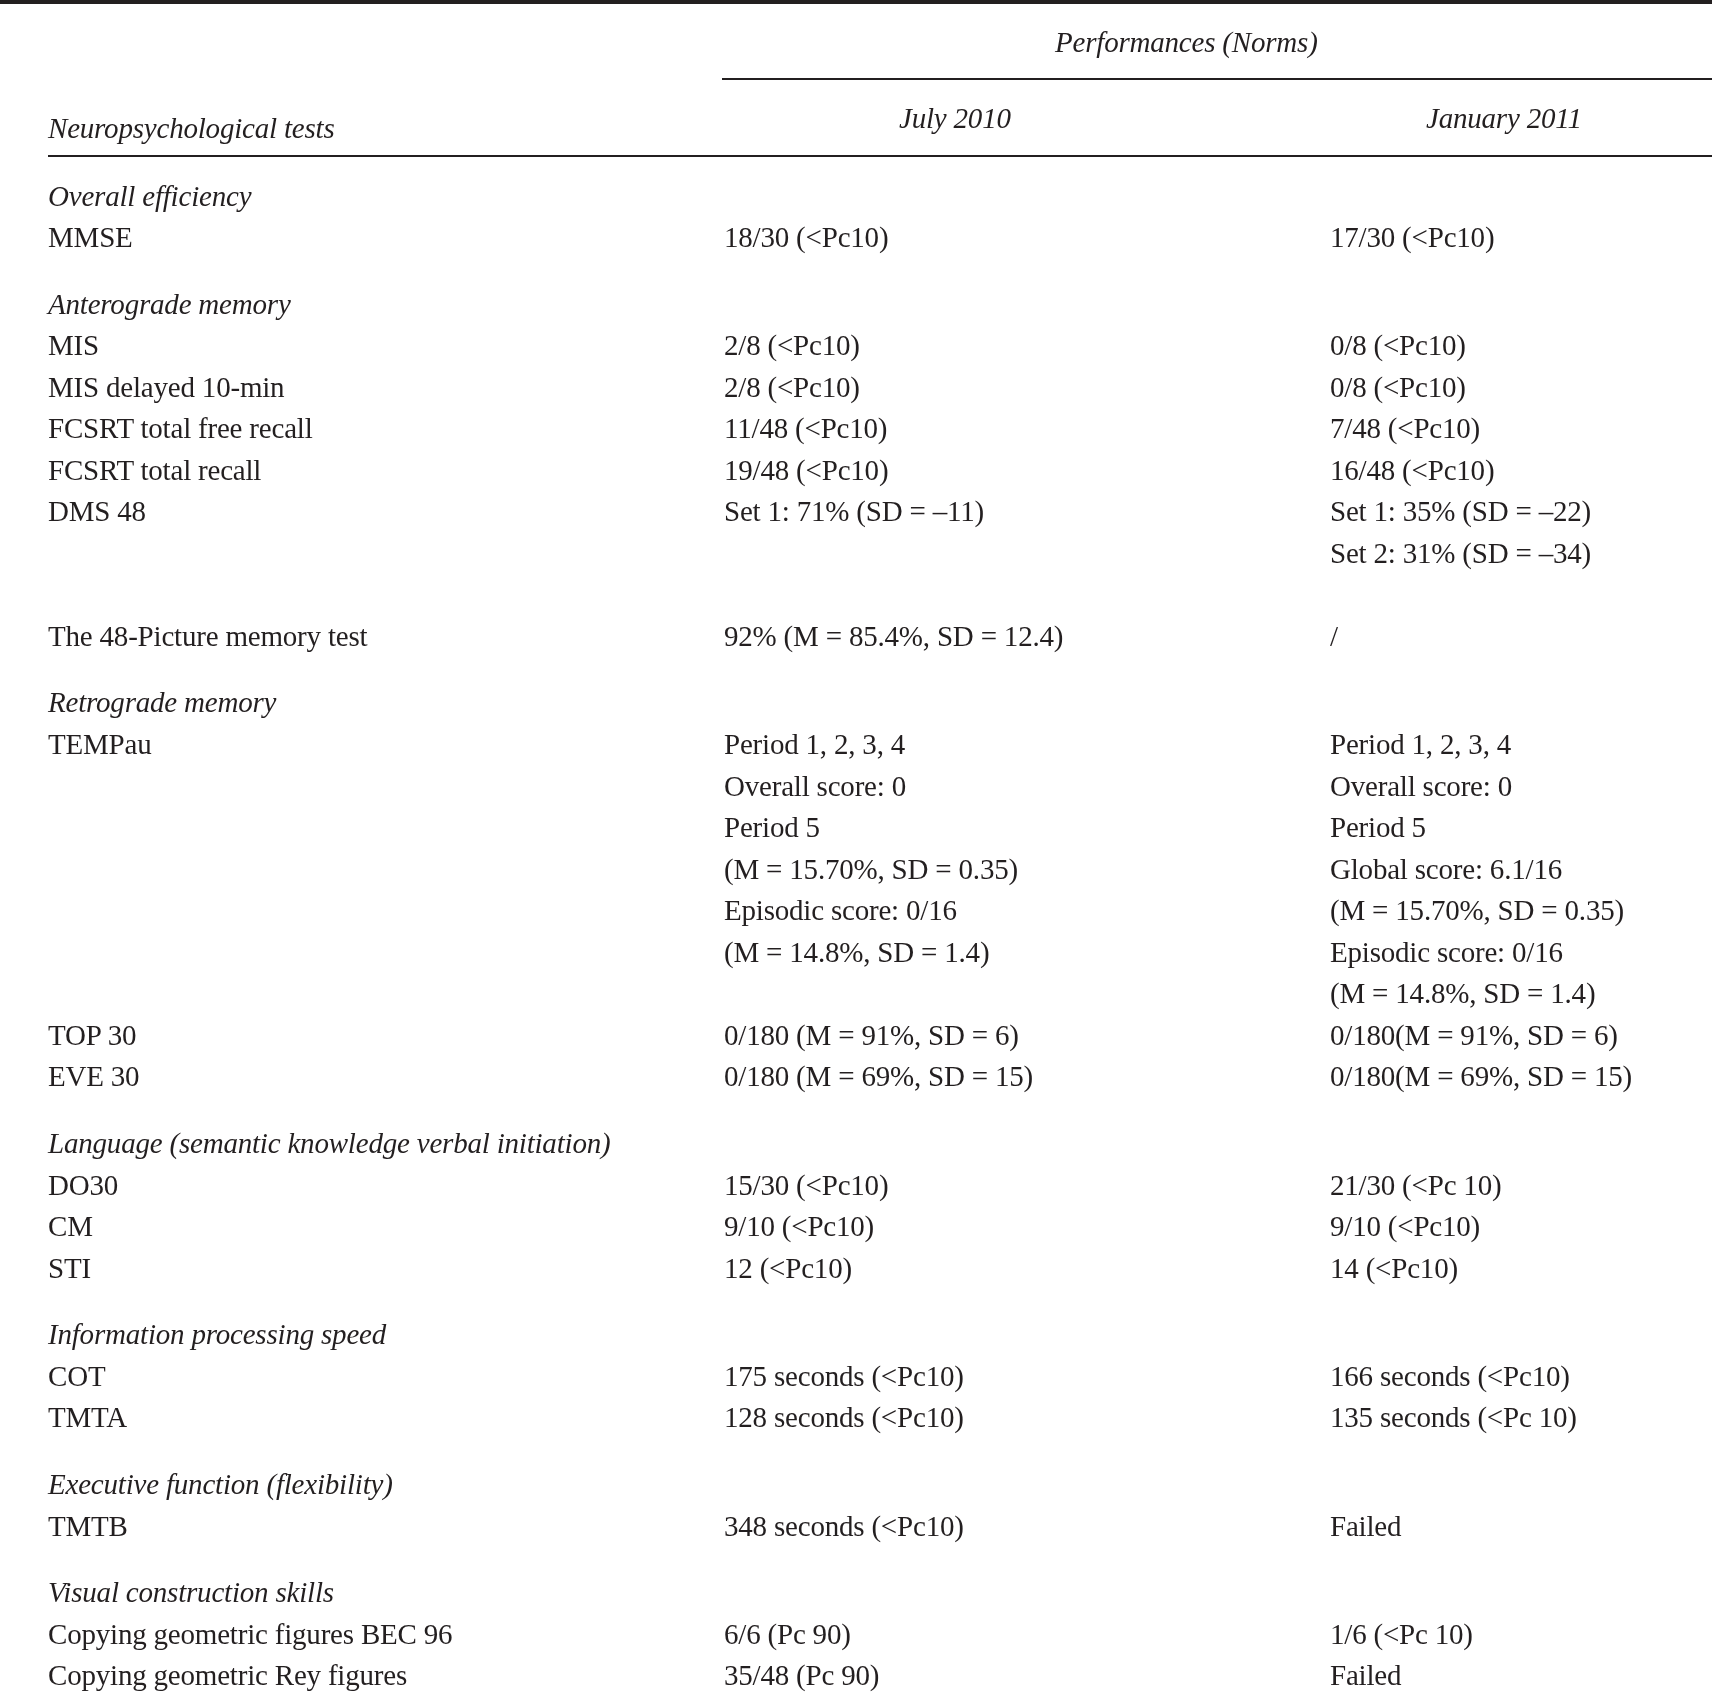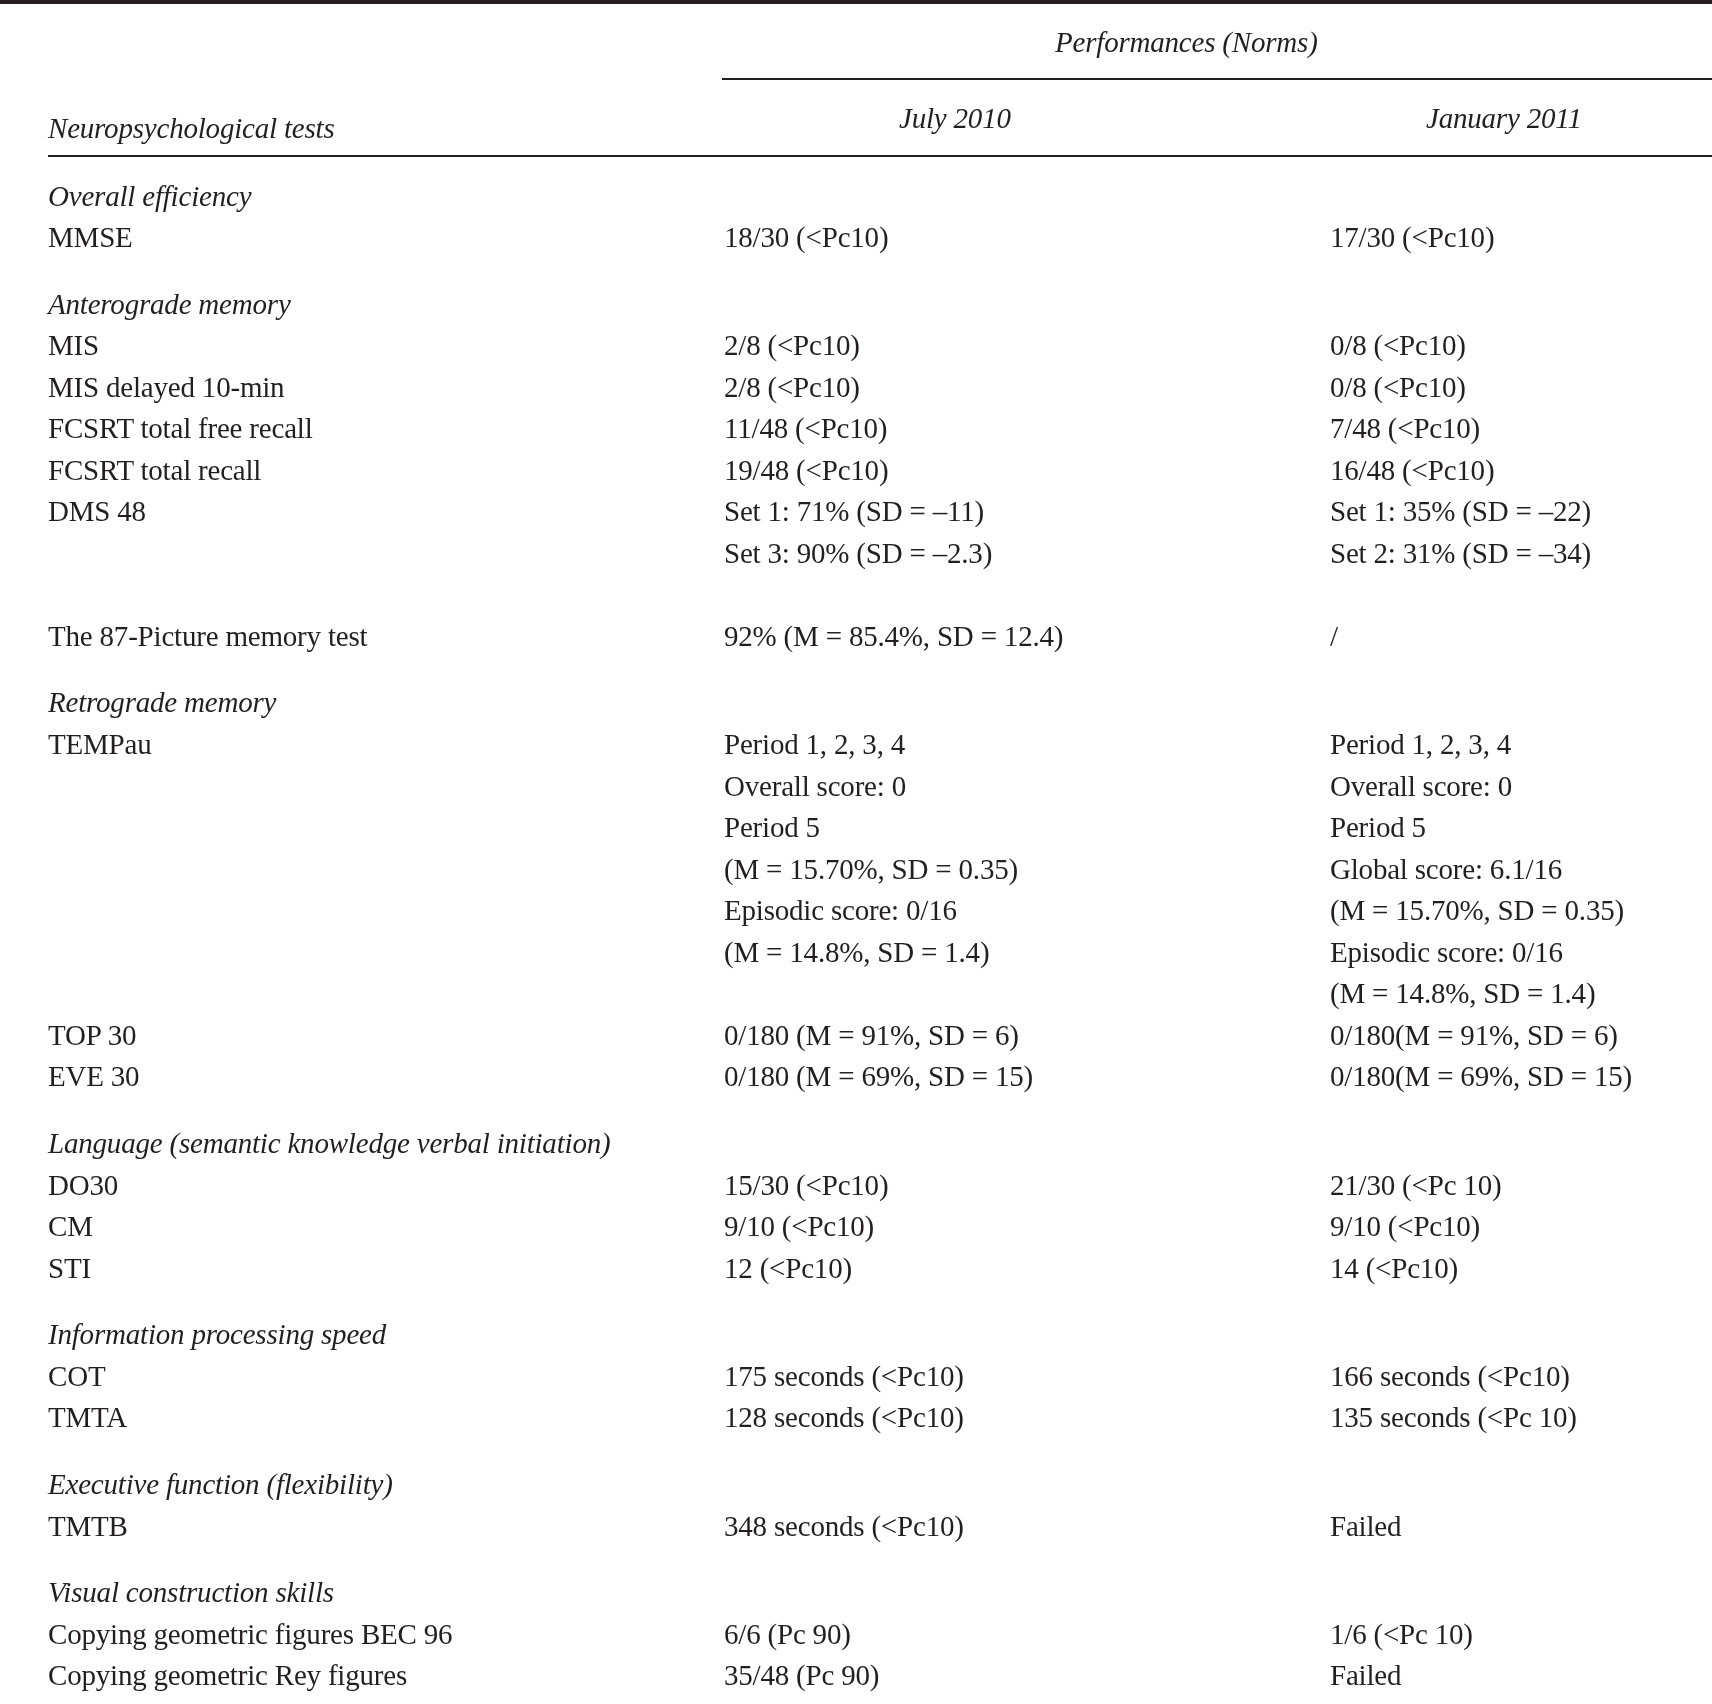--- a/index.html
+++ b/index.html
@@ -54,28 +54,27 @@
 <div class="txt col1" style="top:408px">11/48 (&lt;Pc10)</div>
 <div class="txt col2" style="top:408px">7/48 (&lt;Pc10)</div>
 
 <div class="txt col0" style="top:450px">FCSRT total recall</div>
 <div class="txt col1" style="top:450px">19/48 (&lt;Pc10)</div>
 <div class="txt col2" style="top:450px">16/48 (&lt;Pc10)</div>
 
 <div class="txt col0" style="top:491px">DMS 48</div>
 <div class="txt col1" style="top:491px">
   <span class="line">Set 1: 71% (SD = –11)</span>
-  <span class="line">Set 3: 90% (SD = –2.3)</span>
 </div>
 <div class="txt col2" style="top:491px">
   <span class="line">Set 1: 35% (SD = –22)</span>
   <span class="line">Set 2: 31% (SD = –34)</span>
 </div>
 
-<div class="txt col0" style="top:616px">The 87-Picture memory test</div>
+<div class="txt col0" style="top:616px">The 48-Picture memory test</div>
 <div class="txt col1" style="top:616px">92% (M = 85.4%, SD = 12.4)</div>
 <div class="txt col2" style="top:616px">/</div>
 
 <div class="txt it col0" style="top:682px">Retrograde memory</div>
 <div class="txt col0" style="top:724px">TEMPau</div>
 <div class="txt col1" style="top:724px">
   <span class="line">Period 1, 2, 3, 4</span>
   <span class="line">Overall score: 0</span>
   <span class="line">Period 5</span>
   <span class="line">(M = 15.70%, SD = 0.35)</span>

